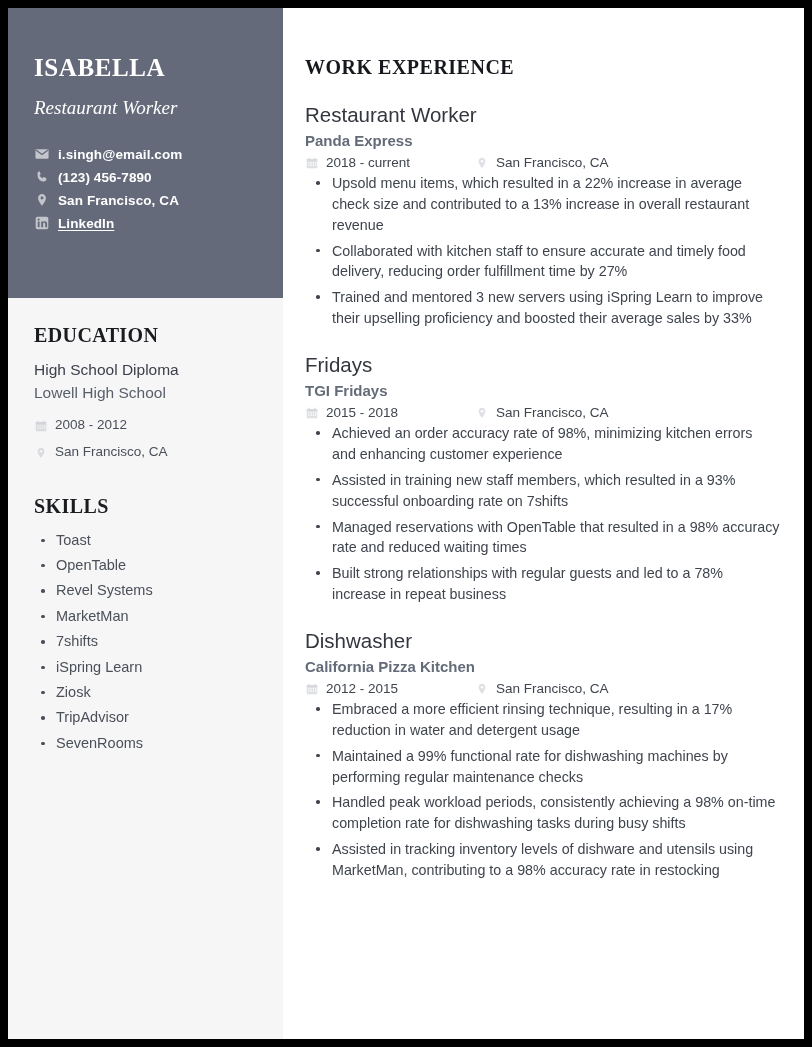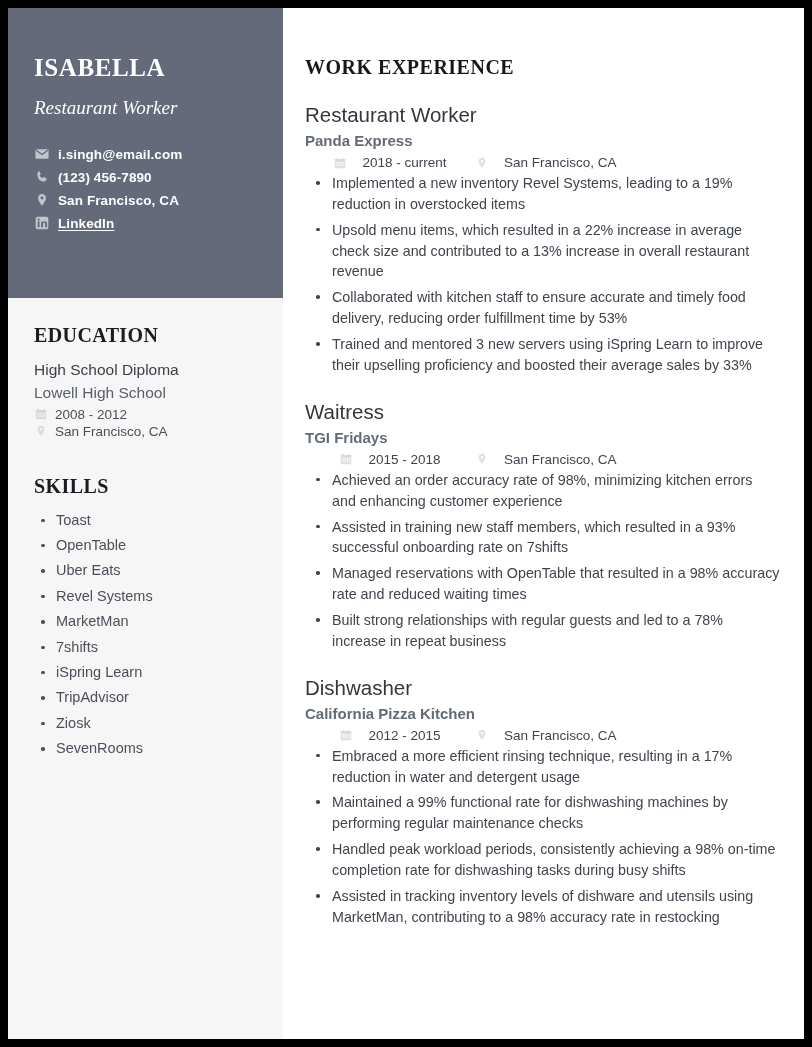--- a/index.html
+++ b/index.html
@@ -112,25 +112,25 @@
   .edu-school {
     font-size: 15.5px;
     color: #585f6b;
     font-weight: normal;
     line-height: 1.5;
     margin-bottom: 2px;
   }
 
   .edu-meta {
     display: flex;
-    align-items: center;
+    align-items: flex-end;
     gap: 8px;
     font-size: 13.5px;
     color: #4a4f59;
-    margin-top: 2px;
+    margin-top: 12px;
   }
 
   .edu-meta .ic {
     width: 13px;
     flex: 0 0 13px;
     display: flex;
     align-items: center;
     justify-content: center;
     opacity: 0.45;
   }
@@ -196,22 +196,21 @@
     align-items: center;
     margin-top: 4px;
     margin-bottom: 3px;
     font-size: 13.5px;
     color: #3f444d;
   }
 
   .job-meta .meta-cell {
     display: flex;
     align-items: center;
-    gap: 16px;
-    justify-content: center;
+    gap: 8px;
   }
   .job-meta .meta-date { width: 170px; flex: 0 0 170px; }
 
   .job-meta .ic {
     width: 13px;
     flex: 0 0 13px;
     display: flex;
     align-items: center;
     justify-content: center;
     opacity: 0.45;
@@ -334,27 +333,26 @@
             </span>
             <span>San Francisco, CA</span>
           </div>
         </section>
 
         <section id="skills-section">
           <h2 class="side-heading">SKILLS</h2>
           <ul class="skill-list">
             <li class="skill-item">Toast</li>
             <li class="skill-item">OpenTable</li>
-            <li class="skill-item">Uber Eats</li>
             <li class="skill-item">Revel Systems</li>
             <li class="skill-item">MarketMan</li>
             <li class="skill-item">7shifts</li>
             <li class="skill-item">iSpring Learn</li>
+            <li class="skill-item">Ziosk</li>
             <li class="skill-item">TripAdvisor</li>
-            <li class="skill-item">Ziosk</li>
             <li class="skill-item">SevenRooms</li>
           </ul>
         </section>
 
       </div>
     </aside>
 
     <main id="main">
       <h1 id="main-heading">WORK EXPERIENCE</h1>
 
@@ -387,29 +385,28 @@
             <span class="ic">
               <svg width="12" height="12" viewBox="0 0 16 16">
                   <path d="M8 1.1c-2.5 0-4.5 2-4.5 4.5 0 3.3 4.5 8.8 4.5 8.8s4.5-5.5 4.5-8.8c0-2.5-2-4.5-4.5-4.5z" fill="#b9bcc4"></path>
                   <circle cx="8" cy="5.6" r="1.7" fill="#ffffff"></circle>
                 </svg>
             </span>
             <span>San Francisco, CA</span>
           </span>
         </div>
         <ul class="bullets">
-          <li class="bullet">Implemented a new inventory Revel Systems, leading to a 19% reduction in overstocked items</li>
           <li class="bullet">Upsold menu items, which resulted in a 22% increase in average check size and contributed to a 13% increase in overall restaurant revenue</li>
-          <li class="bullet">Collaborated with kitchen staff to ensure accurate and timely food delivery, reducing order fulfillment time by 53%</li>
+          <li class="bullet">Collaborated with kitchen staff to ensure accurate and timely food delivery, reducing order fulfillment time by 27%</li>
           <li class="bullet">Trained and mentored 3 new servers using iSpring Learn to improve their upselling proficiency and boosted their average sales by 33%</li>
         </ul>
       </section>
 
       <section class="job">
-        <div class="job-title">Waitress</div>
+        <div class="job-title">Fridays</div>
         <div class="job-company">TGI Fridays</div>
         <div class="job-meta">
           <span class="meta-cell meta-date">
             <span class="ic">
               <svg width="12" height="12" viewBox="0 0 16 16">
                   <rect x="1" y="2.6" width="14" height="12.4" rx="1" fill="#b9bcc4"></rect>
                   <rect x="1" y="2.6" width="14" height="2.6" fill="#a9adb6"></rect>
                   <rect x="3.6" y="0.8" width="1.5" height="3" fill="#a9adb6"></rect>
                   <rect x="10.9" y="0.8" width="1.5" height="3" fill="#a9adb6"></rect>
                   <g fill="#ffffff">

